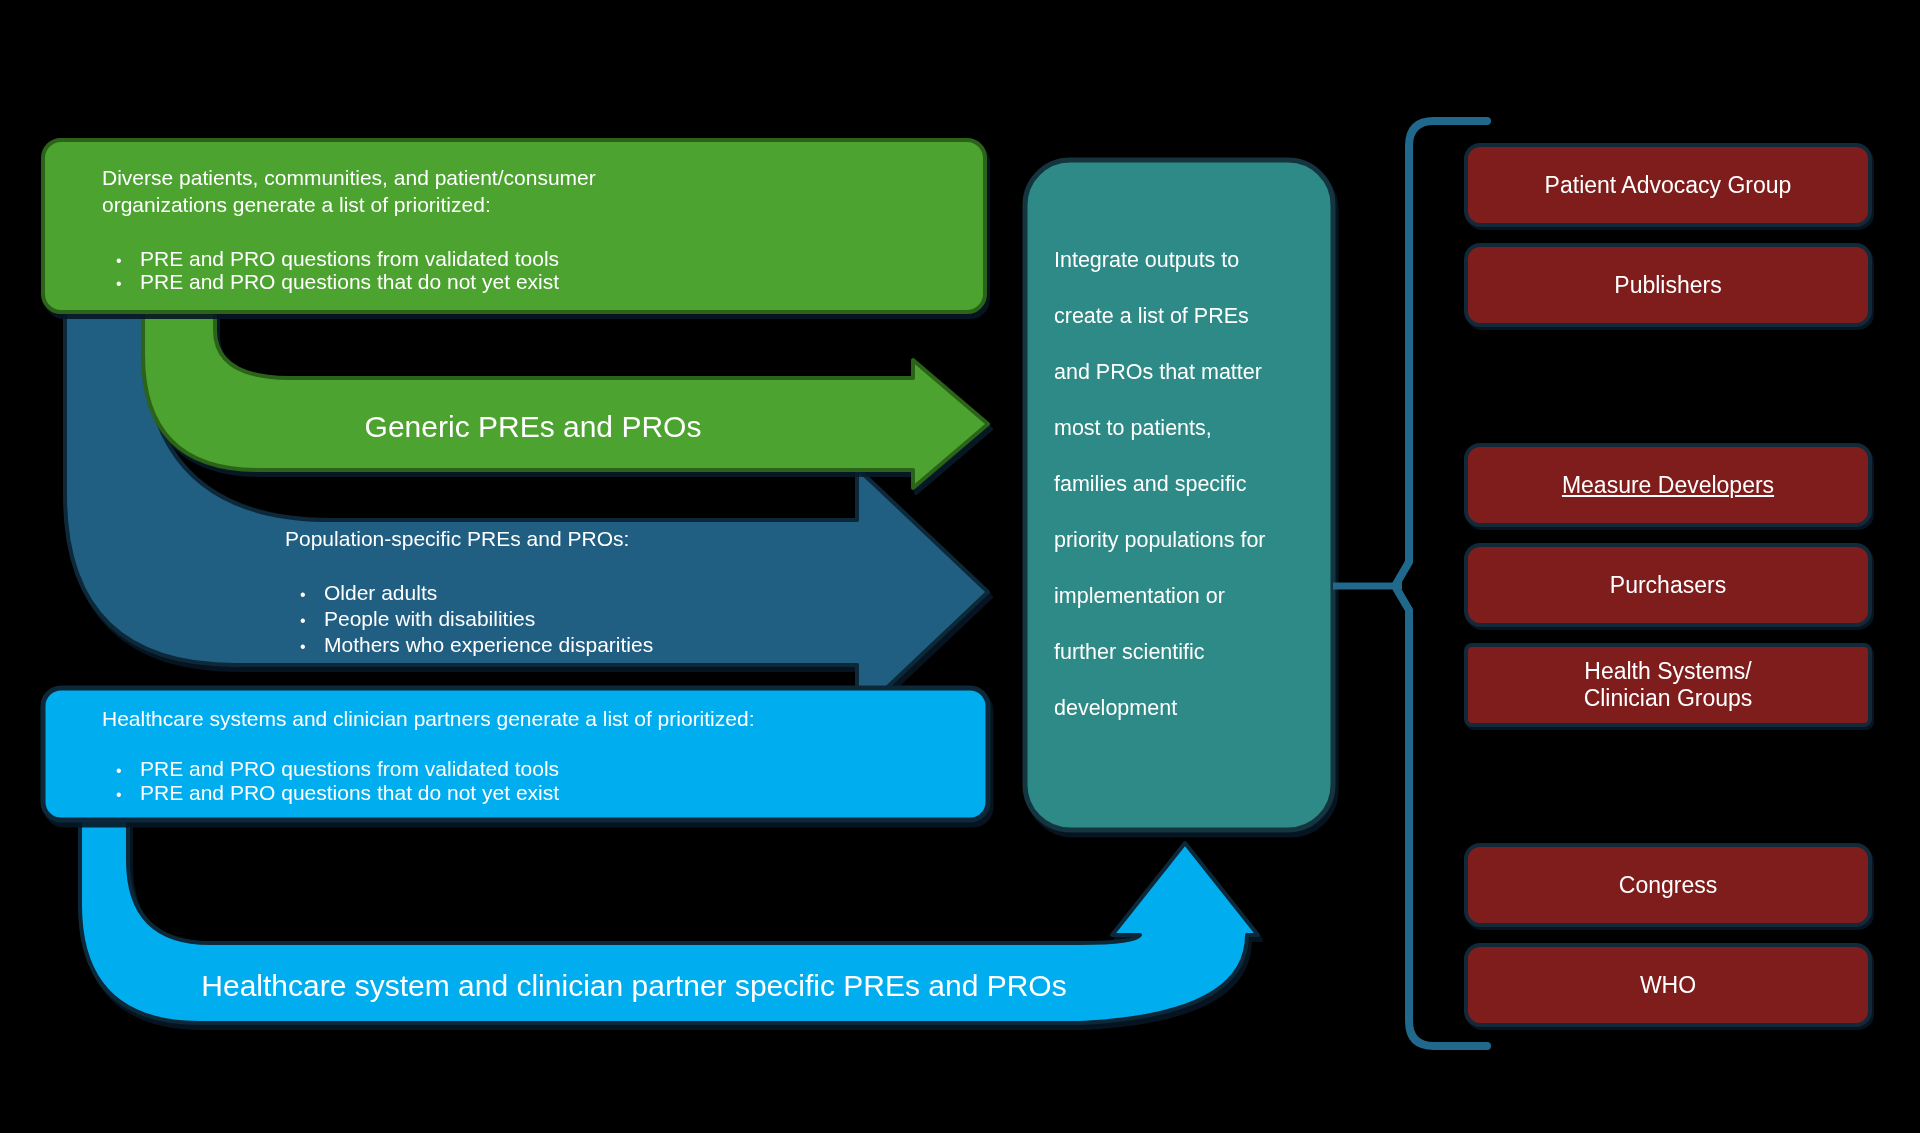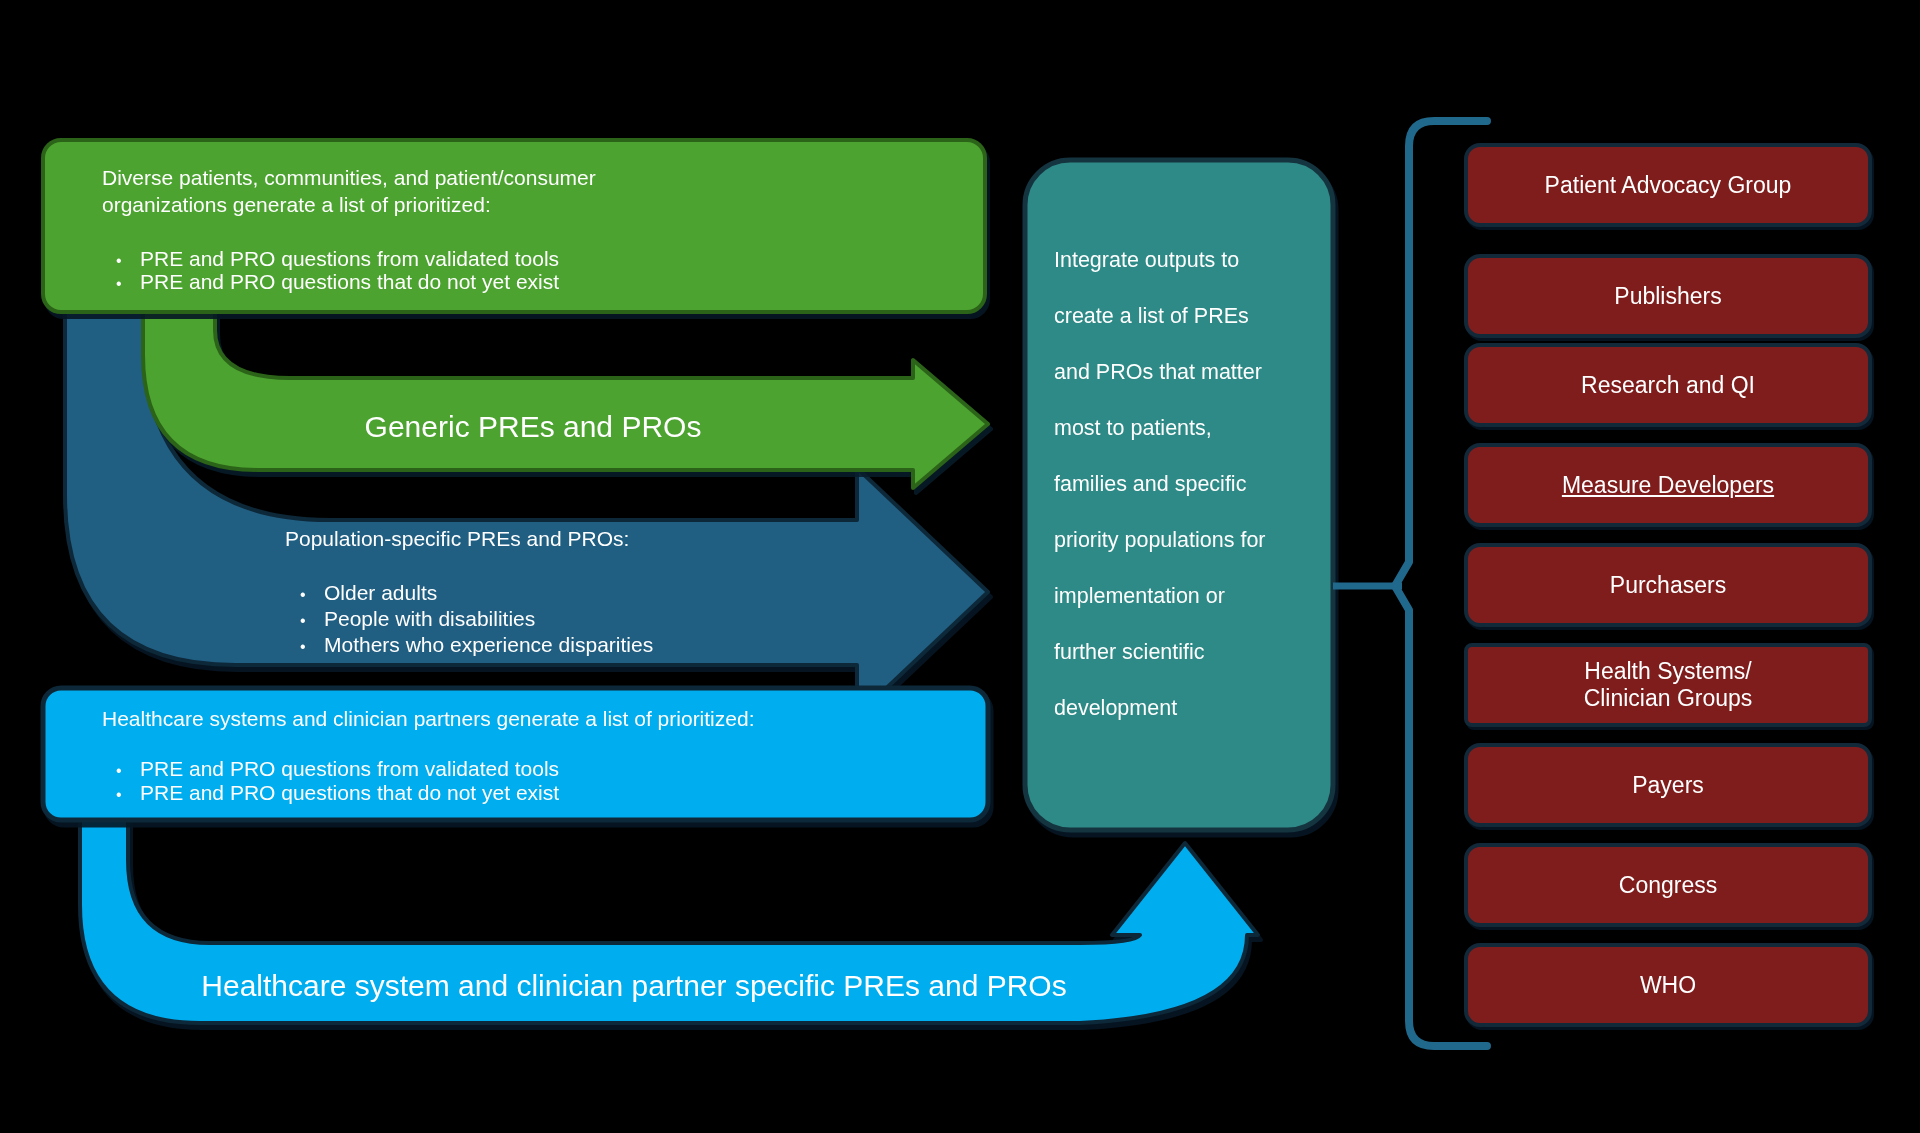--- a/index.html
+++ b/index.html
@@ -103,23 +103,21 @@
 create a list of PREs
 and PROs that matter
 most to patients,
 families and specific
 priority populations for
 implementation or
 further scientific
 development</div>
 
   <div class="stakebox" style="top:143px;">Patient Advocacy Group</div>
-  <div class="stakebox" style="top:254px;">Publishers</div>
-  <div class="stakebox" style="top:343px;">Research and QI</div>
+  <div class="stakebox" style="top:243px;">Publishers</div>
   <div class="stakebox" style="top:443px;text-decoration:underline;">Measure Developers</div>
   <div class="stakebox" style="top:543px;">Purchasers</div>
   <div class="stakebox" style="top:643px;border-radius:8px;">Health Systems/
 Clinician Groups</div>
-  <div class="stakebox" style="top:743px;">Payers</div>
   <div class="stakebox" style="top:843px;">Congress</div>
   <div class="stakebox" style="top:943px;">WHO</div>
 
 </div>
 
 </body></html>

